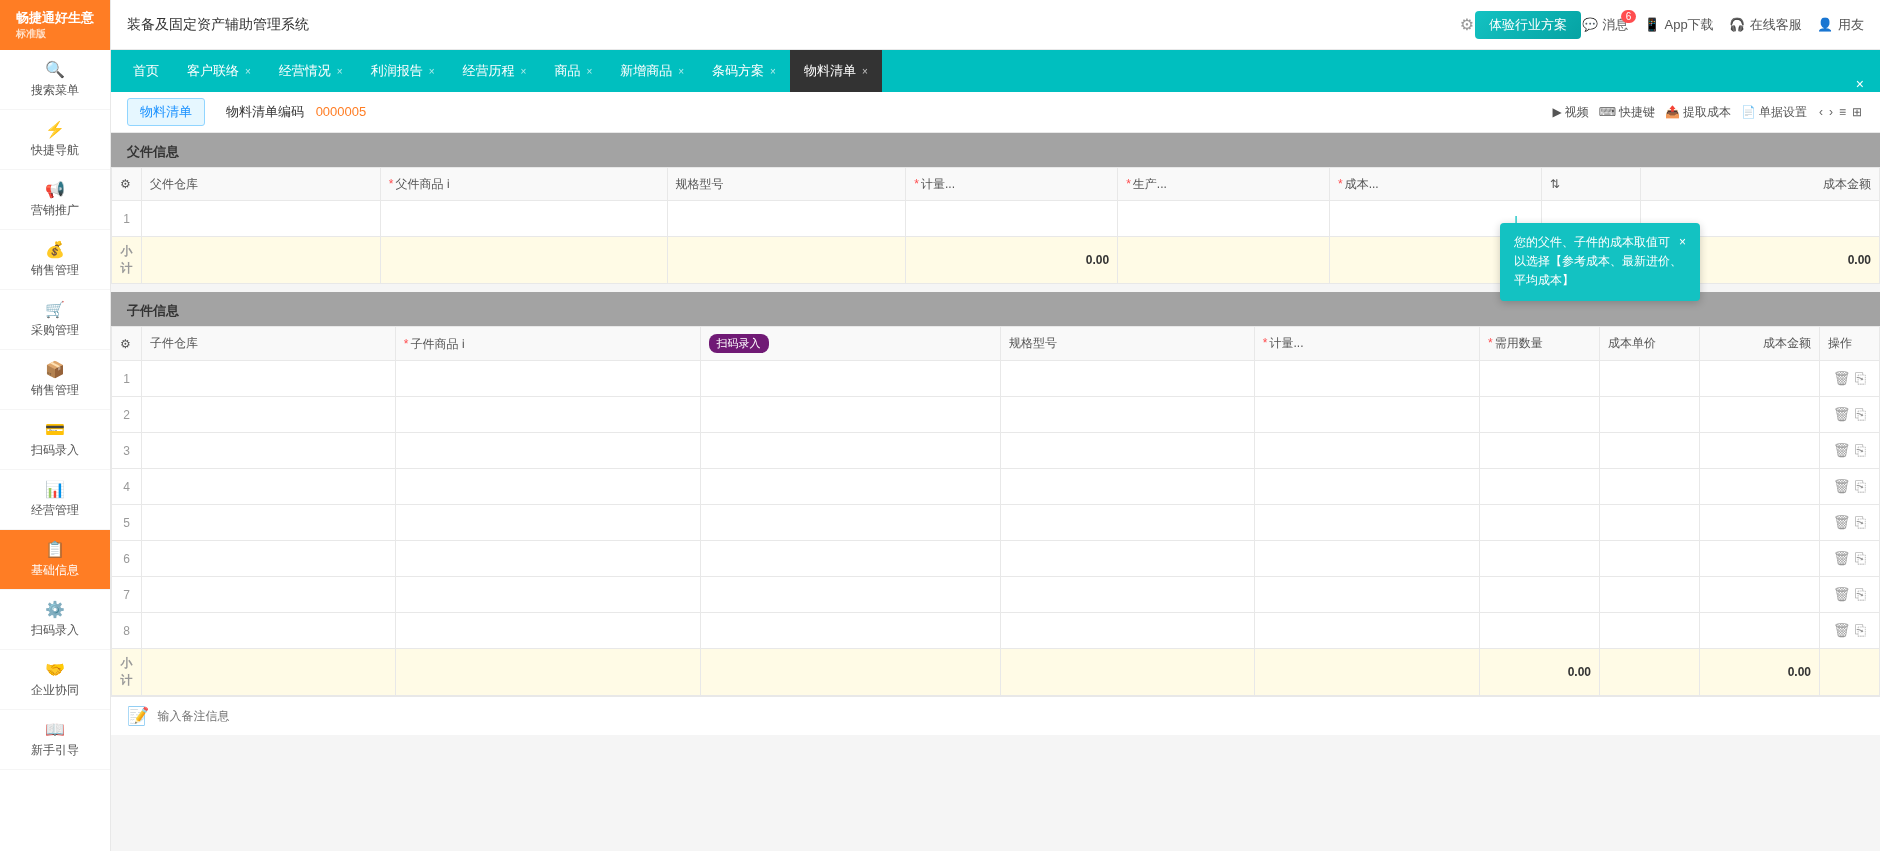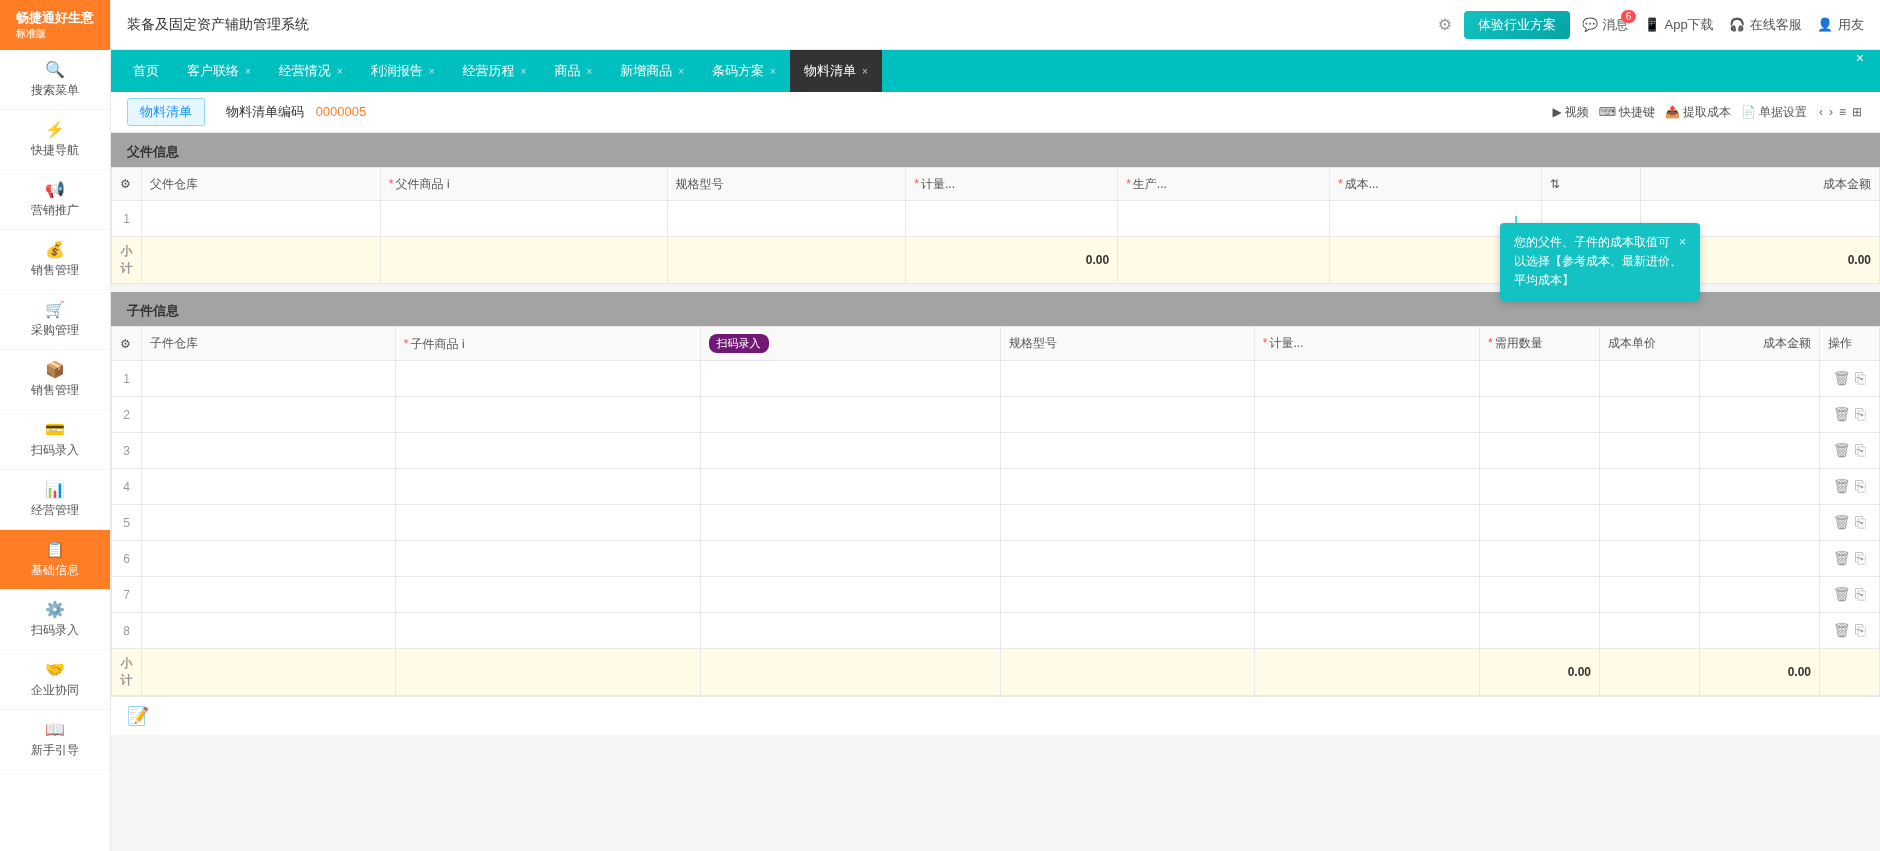--- a/index.html
+++ b/index.html
@@ -54,21 +54,21 @@
     }
 
     
     .topbar {
       height: 50px;
       background: #fff;
       border-bottom: 1px solid #e8e8e8;
       display: flex;
       align-items: center;
       padding: 0 16px;
-      gap: 12px;
+      gap: 1px;
       flex-shrink: 0;
     }
     .topbar-title { font-size: 14px; color: #333; flex: 1; }
     .topbar-btn {
       background: linear-gradient(135deg, #13c2c2, #06a3a3);
       color: #fff;
       border: none;
       border-radius: 4px;
       padding: 5px 14px;
       cursor: pointer;
@@ -85,21 +85,21 @@
       padding: 1px 5px;
       position: absolute;
       top: -6px;
       right: -8px;
     }
 
     
     .nav-tabs {
       background: #00bfbf;
       display: flex;
-      align-items: flex-start;
+      align-items: flex-end;
       flex-shrink: 0;
       height: 42px;
       padding: 0 8px;
     }
     .nav-tab {
       padding: 0 14px;
       height: 42px;
       display: flex;
       align-items: center;
       color: #fff;
@@ -624,15 +624,16 @@
   <td></td>
   <td class="align-right">0.00</td>
   <td></td>
 </tr>
           </tbody>
       </table>
     </div>
 
     <div class="bottom-bar">
       <span class="bottom-bar-icon">📝</span>
+      <input type="text" style="border: none; outline: none; font-size: 12px; color: rgb(153, 153, 153); flex: 1 1 0%; background: transparent;" placeholder="输入备注信息">
     </div>
   </div>
 </div>
 
 </body></html>

